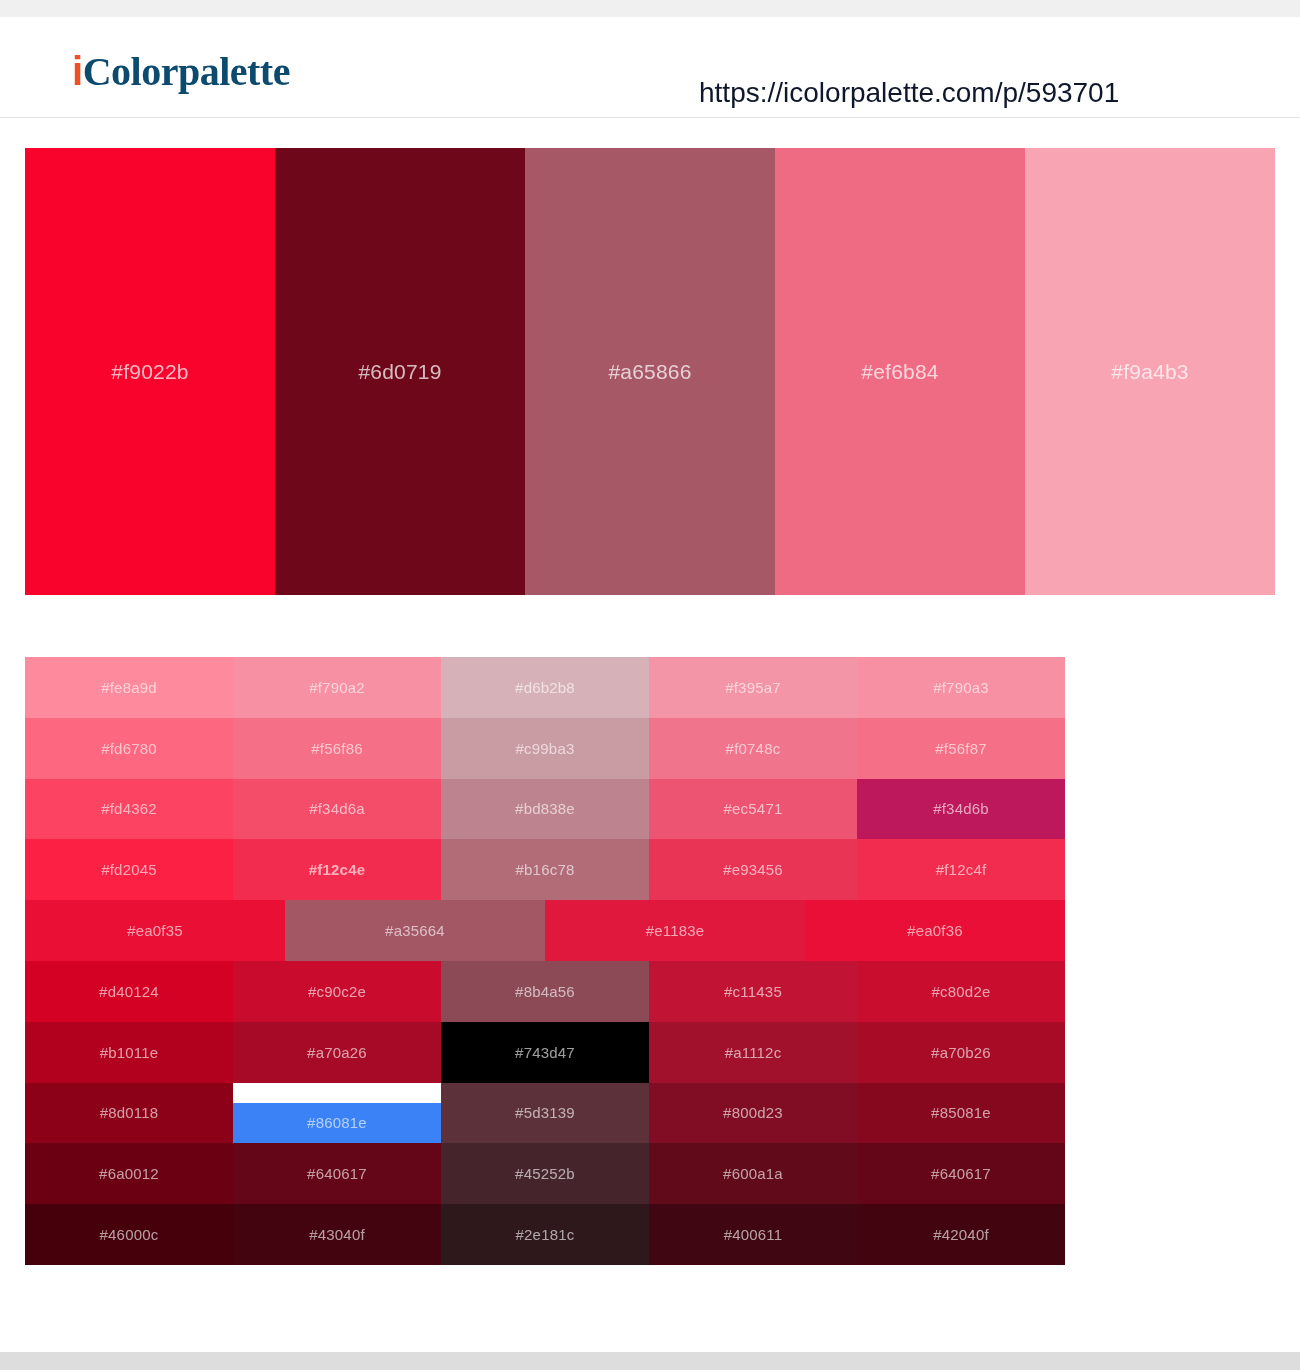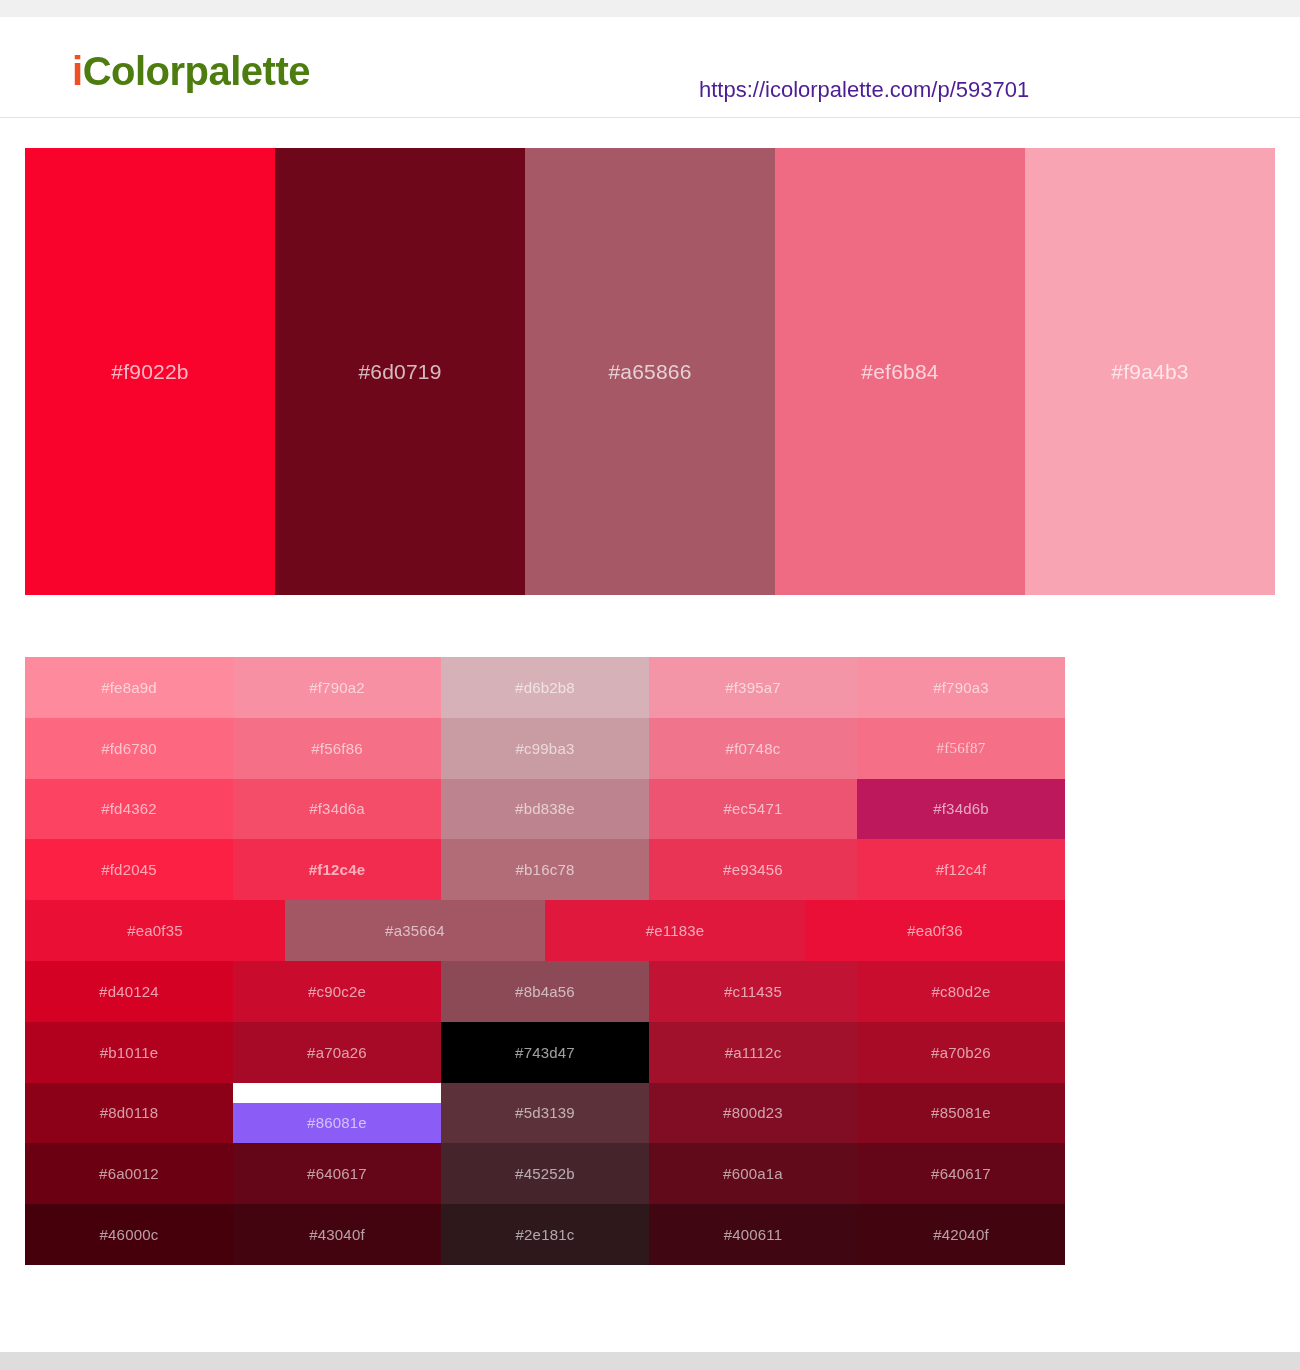--- a/index.html
+++ b/index.html
@@ -41,28 +41,28 @@
     position: absolute;
     left: 72px;
     top: 34px;
     font-size: 40px;
     font-weight: bold;
     letter-spacing: -0.5px;
     white-space: nowrap;
     line-height: 1;
   }
   .logo .logo-i { color: #f04e23; }
-  .logo .logo-rest { color: #4d7c0f; }
+  .logo .logo-rest { color: #0c4a6e; font-family: Liberation Serif, serif; }
 
   .page-url {
     position: absolute;
     left: 699px;
     top: 62px;
-    font-size: 22px;
-    color: #4c1d95;
+    font-size: 28px;
+    color: #0f172a;
     white-space: nowrap;
     line-height: 1;
   }
 
   
   .swatch-strip {
     position: absolute;
     left: 25px;
     top: 148px;
     width: 1250px;
@@ -174,21 +174,21 @@
         </div>
         <div class="shade-cell" style="background: rgb(245, 111, 134);">
           <span class="shade-label">#f56f86</span>
         </div>
         <div class="shade-cell" style="background: rgb(201, 155, 163);">
           <span class="shade-label">#c99ba3</span>
         </div>
         <div class="shade-cell" style="background: rgb(240, 116, 140);">
           <span class="shade-label">#f0748c</span>
         </div>
-        <div class="shade-cell" style="background: rgb(245, 111, 135); font-family: Liberation Serif, serif;">
+        <div class="shade-cell" style="background: rgb(245, 111, 135);">
           <span class="shade-label">#f56f87</span>
         </div>
       </div>
       <div class="shade-row">
         <div class="shade-cell" style="background: rgb(253, 67, 98);">
           <span class="shade-label">#fd4362</span>
         </div>
         <div class="shade-cell" style="background: rgb(243, 77, 106);">
           <span class="shade-label">#f34d6a</span>
         </div>
@@ -264,21 +264,21 @@
           <span class="shade-label">#a1112c</span>
         </div>
         <div class="shade-cell" style="background: rgb(167, 11, 38);">
           <span class="shade-label">#a70b26</span>
         </div>
       </div>
       <div class="shade-row">
         <div class="shade-cell" style="background: rgb(141, 1, 24);">
           <span class="shade-label">#8d0118</span>
         </div>
-        <div class="shade-cell" style="background: #8b5cf6; margin-top: 20px;">
+        <div class="shade-cell" style="background: #3b82f6; margin-top: 20px;">
           <span class="shade-label">#86081e</span>
         </div>
         <div class="shade-cell" style="background: rgb(93, 49, 57);">
           <span class="shade-label">#5d3139</span>
         </div>
         <div class="shade-cell" style="background: rgb(128, 13, 35);">
           <span class="shade-label">#800d23</span>
         </div>
         <div class="shade-cell" style="background: rgb(133, 8, 30);">
           <span class="shade-label">#85081e</span>

